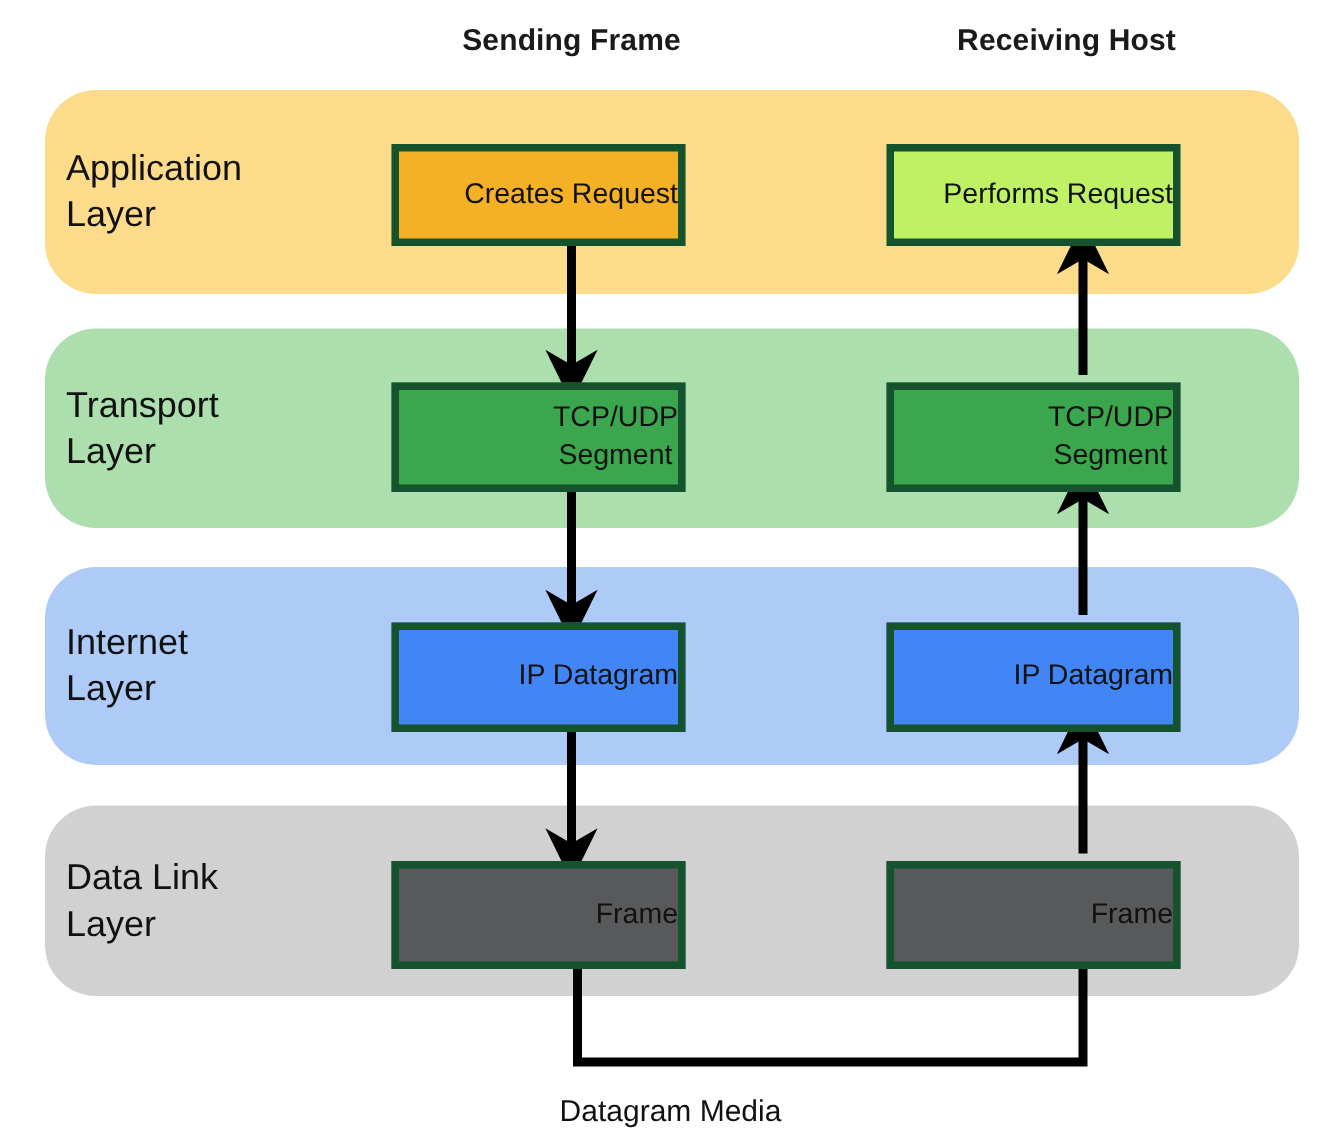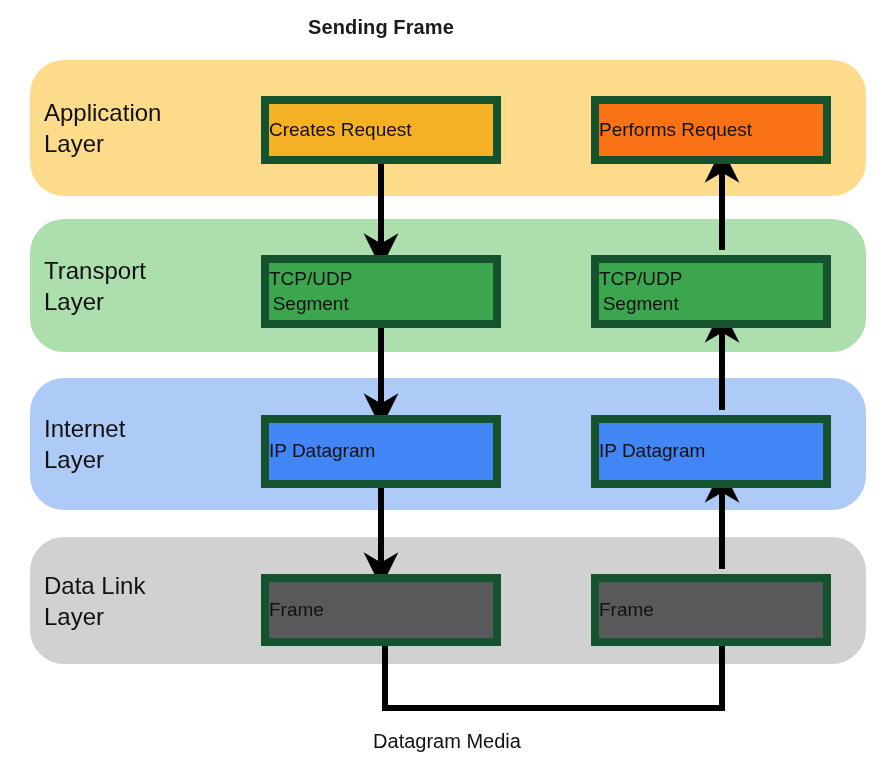--- a/index.html
+++ b/index.html
@@ -49,25 +49,25 @@
     width: 210px;
     font-size: 24px;
     font-weight: normal;
     line-height: 1.30;
     color: #111111;
   }
 
   
   .pdu-box {
     position: absolute;
-    width: 240px;
-    border: 8px solid #14532d;
+    width: 196px;
+    border: 5px solid #14532d;
     display: flex;
     align-items: center;
-    justify-content: flex-start;
+    justify-content: flex-end;
     text-align: center;
     font-size: 19px;
     line-height: 1.30;
     color: #111111;
     z-index: 5;
   }
   .pdu-box.left  { left: 261px; }
   .pdu-box.right { left: 591px; }
 
   
@@ -91,20 +91,21 @@
     font-size: 20px;
     color: #111111;
   }
 </style>
 </head>
 <body>
 
 <div id="stage">
 
   <div class="col-header" id="header-sending">Sending Frame</div>
+  <div class="col-header" id="header-receiving">Receiving Host</div>
 
   <div id="bands">
       <div class="layer-band" style="top: 60px; height: 136px; background: rgb(252, 220, 138);">
         <div class="layer-label">Application<br>Layer</div>
       </div>
       <div class="layer-band" style="top: 219px; height: 133px; background: rgb(173, 222, 174);">
         <div class="layer-label">Transport<br>Layer</div>
       </div>
       <div class="layer-band" style="top: 378px; height: 132px; background: rgb(174, 203, 247);">
         <div class="layer-label">Internet<br>Layer</div>
@@ -129,21 +130,21 @@
     <line x1="722" y1="410" x2="722" y2="326" stroke="#000000" stroke-width="6" marker-end="url(#arrowhead)"></line>
     <line x1="722" y1="569" x2="722" y2="486" stroke="#000000" stroke-width="6" marker-end="url(#arrowhead)"></line>
 
     <path d="M 385 646 L 385 708 L 722 708 L 722 646" fill="none" stroke="#000000" stroke-width="6" stroke-linecap="butt" stroke-linejoin="miter"></path>
   </svg>
 
   <div id="boxes">
       <div class="pdu-box left" style="top: 96px; height: 68px; background: rgb(245, 177, 37);">
         <span>Creates Request</span>
       </div>
-      <div class="pdu-box right" style="top: 96px; height: 68px; background: #f97316;">
+      <div class="pdu-box right" style="top: 96px; height: 68px; background: #bef264;">
         <span>Performs Request</span>
       </div>
       <div class="pdu-box left" style="top: 255px; height: 73px; background: rgb(60, 166, 79);">
         <span>TCP/UDP<br>Segment</span>
       </div>
       <div class="pdu-box right" style="top: 255px; height: 73px; background: rgb(60, 166, 79);">
         <span>TCP/UDP<br>Segment</span>
       </div>
       <div class="pdu-box left" style="top: 415px; height: 73px; background: rgb(66, 133, 244);">
         <span>IP Datagram</span>

